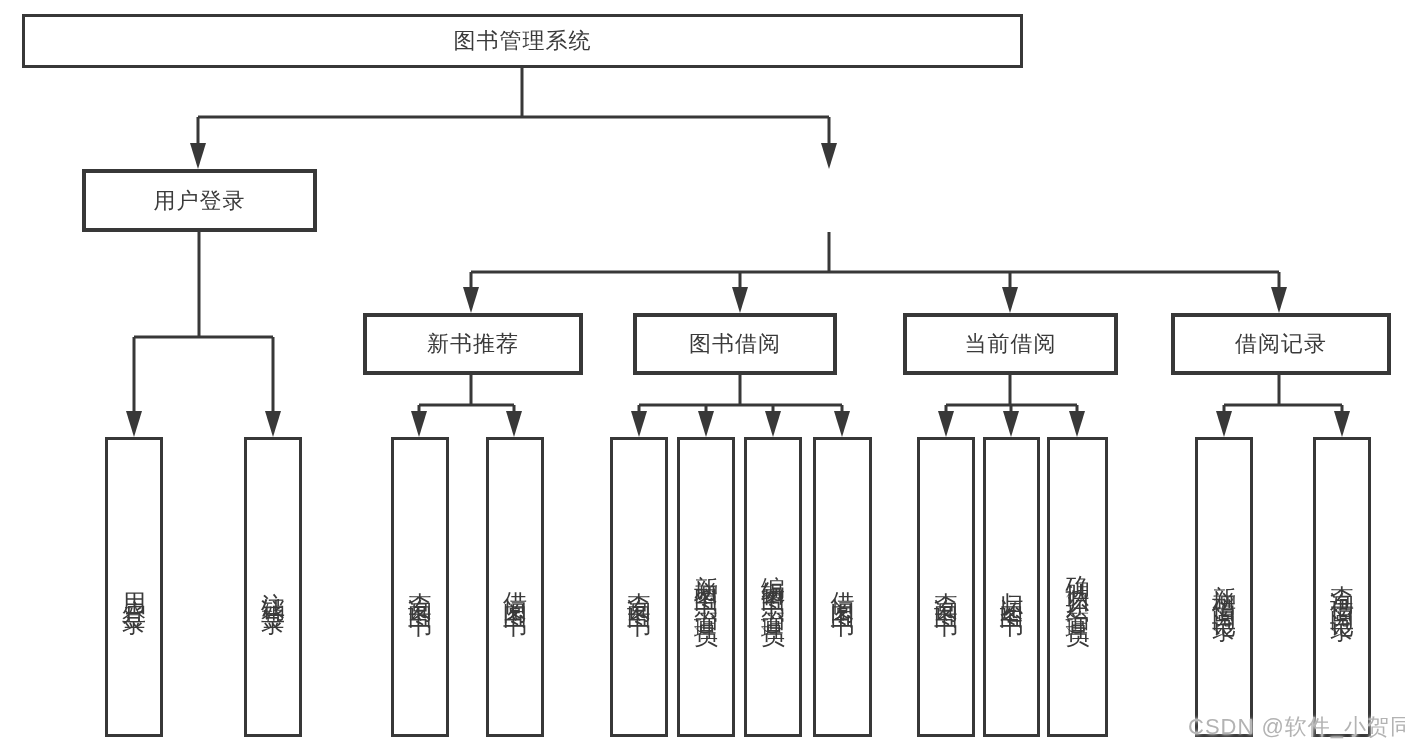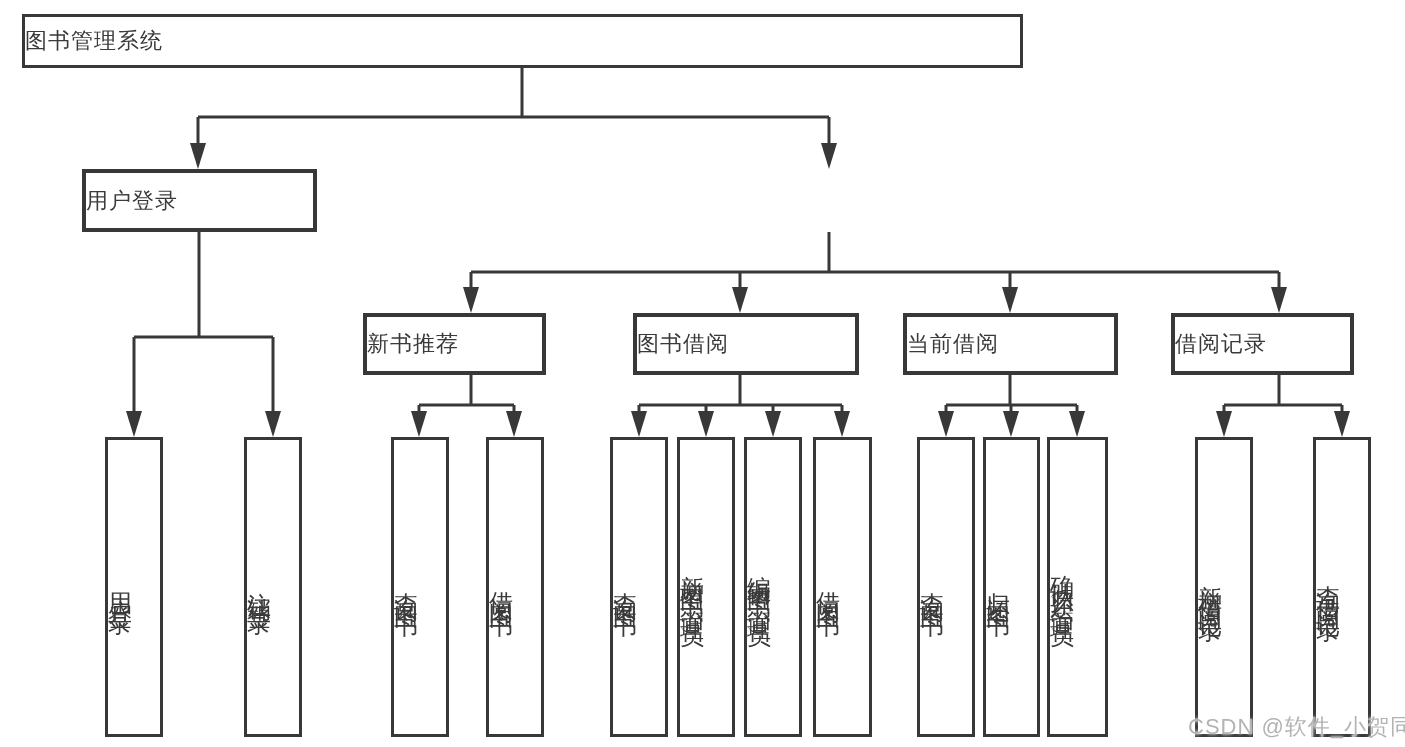--- a/index.html
+++ b/index.html
@@ -21,33 +21,33 @@
     width: 1405px; height: 747px;
     pointer-events: none;
   }
   .node {
     position: absolute;
     box-sizing: border-box;
     background: #ffffff;
     border: 3px solid #383838;
     display: flex;
     align-items: center;
-    justify-content: flex-start;
+    justify-content: center;
     color: #3a3a3a;
   }
   .node.root {
     left: 22px; top: 14px; width: 1001px; height: 54px;
     font-size: 22px; letter-spacing: 1px;
   }
   .node.branch {
     border-width: 4px;
     font-size: 22px; letter-spacing: 1px;
   }
   .node.lvl2 { top: 169px; height: 63px; width: 235px; }
-  .node.lvl3 { top: 313px; height: 62px; width: 183px; }
+  .node.lvl3 { top: 313px; height: 62px; width: 220px; }
   .node.leaf {
     top: 437px; height: 300px; width: 58px;
     border-width: 3px;
   }
   .vtext {
     writing-mode: vertical-rl;
     text-orientation: mixed;
     font-size: 24px;
     letter-spacing: 7px;
     line-height: 1;
@@ -116,21 +116,21 @@
     <span class="hlabel">图书管理系统</span>
   </div>
 
   <div class="node branch lvl2" style="left:82px">
     <span class="hlabel">用户登录</span>
   </div>
 
   <div class="node branch lvl3" style="left:363px">
     <span class="hlabel">新书推荐</span>
   </div>
-  <div class="node branch lvl3" style="left:633px;width:226px">
+  <div class="node branch lvl3" style="left:633px;width:204px">
     <span class="hlabel">图书借阅</span>
   </div>
   <div class="node branch lvl3" style="left:903px;width:215px">
     <span class="hlabel">当前借阅</span>
   </div>
   <div class="node branch lvl3" style="left:1171px">
     <span class="hlabel">借阅记录</span>
   </div>
 
   <div class="node leaf" style="left:105px">

